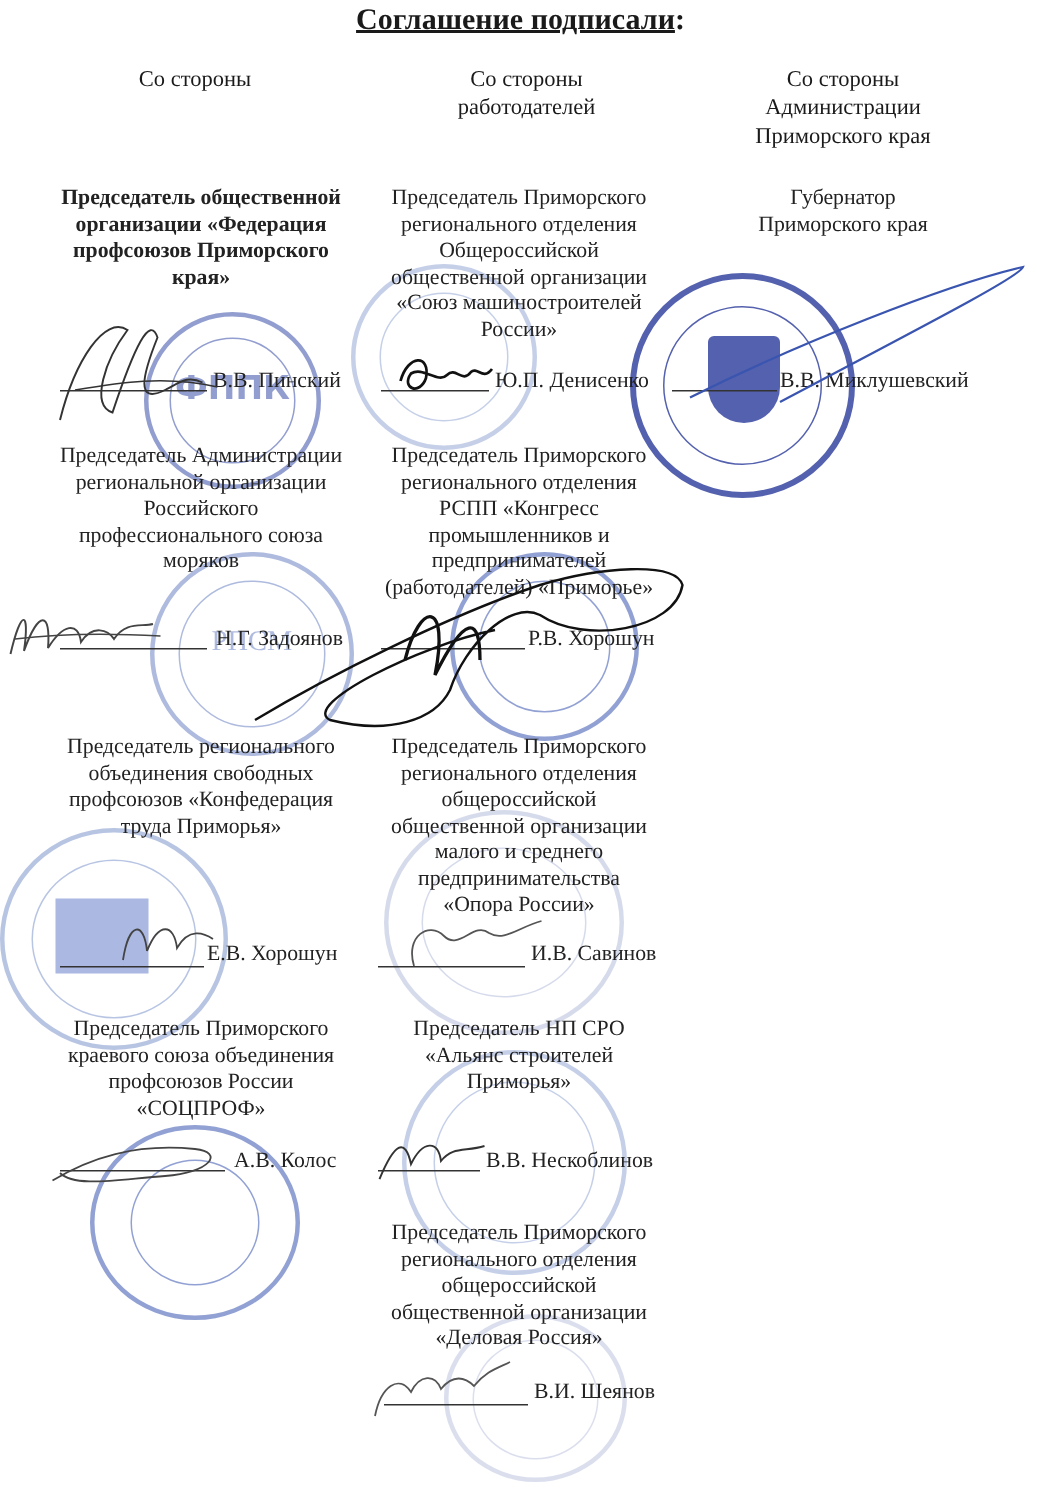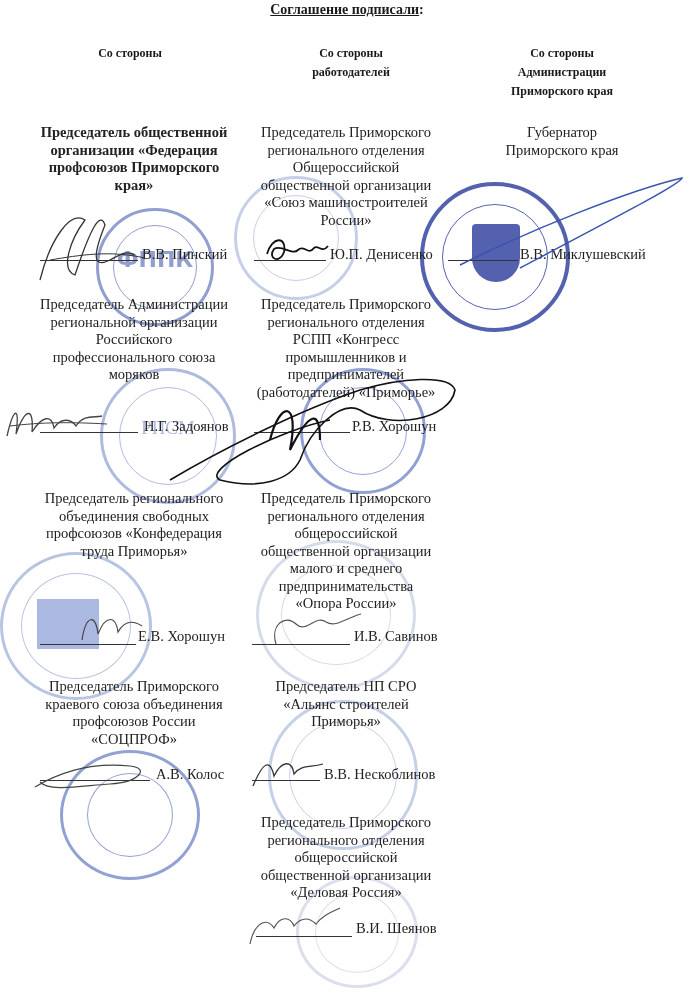--- a/index.html
+++ b/index.html
@@ -1,21 +1,21 @@
 <!DOCTYPE html>
 <html><head>
 <meta charset="utf-8">
 <style>
   html, body { margin:0; padding:0; background:#ffffff; }
   body { width:694px; height:1000px; position:relative; overflow:hidden;
          font-family:"Liberation Serif", "DejaVu Serif", serif; color:#1a1a1a; }
   .abs { position:absolute; }
-  .title { left:0; width:694px; top:2px; text-align:center; font-weight:bold; font-size:14px; }
+  .title { left:0; width:694px; top:2px; text-align:center; font-weight:bold; font-size:20px; }
   .title span.u { text-decoration:underline; }
-  .hdr { font-weight:bold; font-size:12px; text-align:center; line-height:19px; }
+  .hdr { font-weight:normal; font-size:15px; text-align:center; line-height:19px; }
   .blk { font-size:14.5px; line-height:17.5px; text-align:center; color:#222; }
   .sig { font-size:14.5px; white-space:nowrap; color:#222; }
   .line { border-bottom:1px solid #333; height:0; }
   .stamp { position:absolute; border-radius:50%; border:3px solid; opacity:0.55; box-sizing:border-box; }
   .stamp .inner { position:absolute; border-radius:50%; border:1.5px solid; box-sizing:border-box; }
   .stamp .txt { position:absolute; left:0; right:0; text-align:center; font-family:"DejaVu Sans", sans-serif; font-weight:bold; }
   svg.scrib { position:absolute; overflow:visible; }
 </style>
 </head>
 <body>

